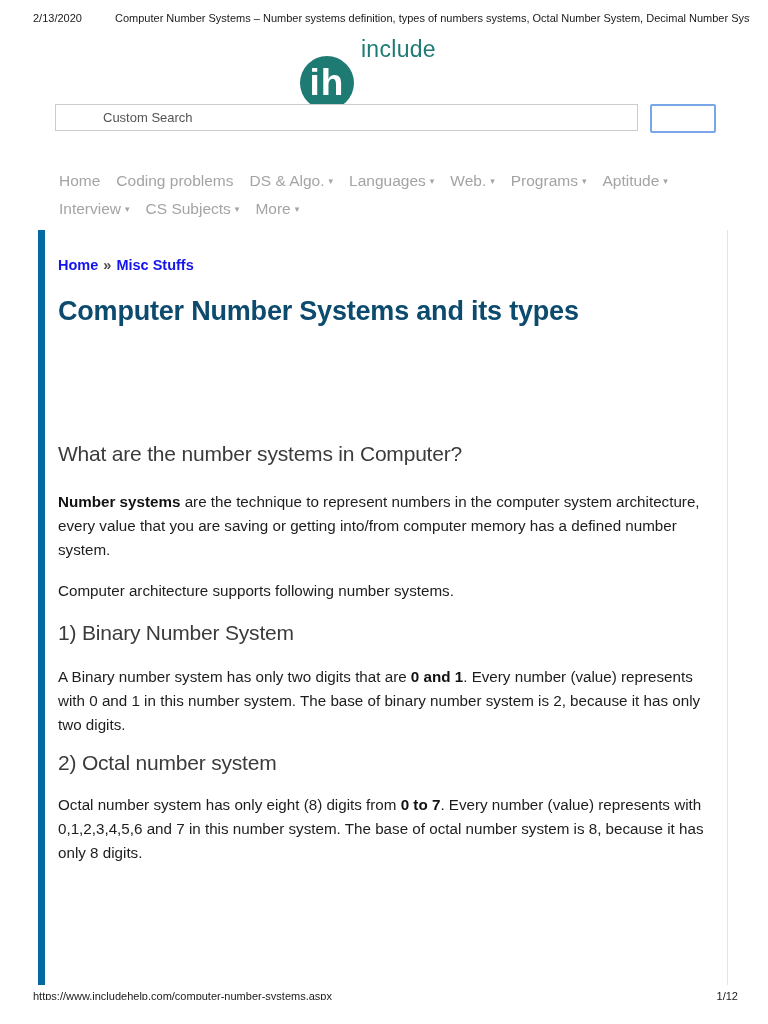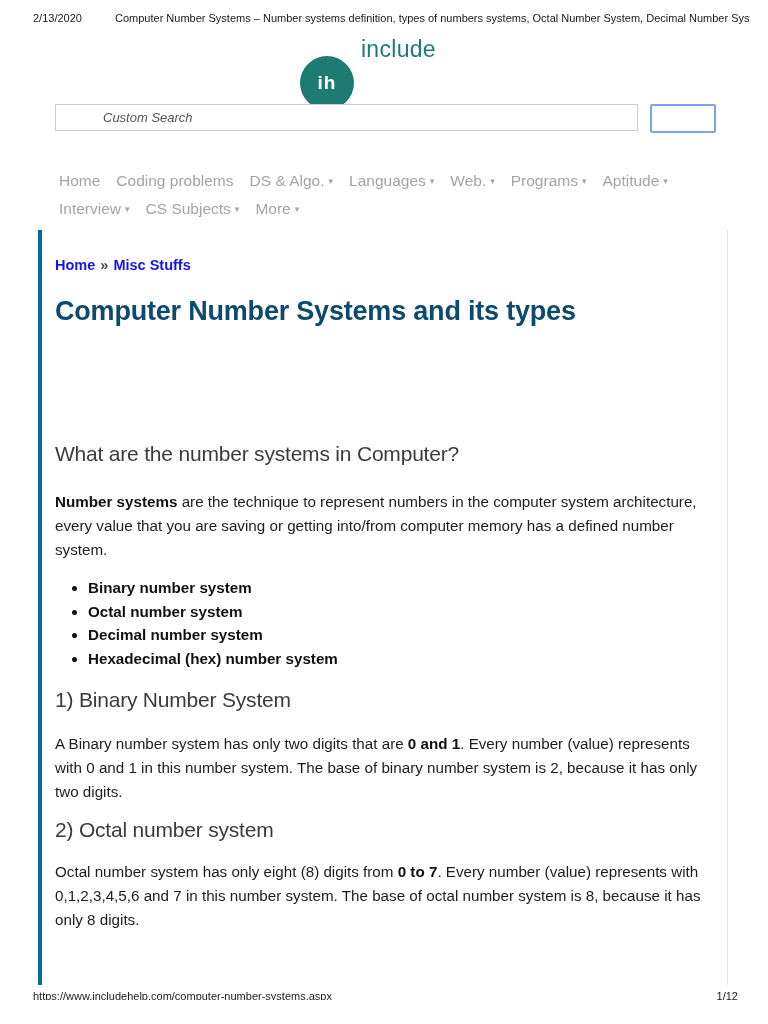--- a/index.html
+++ b/index.html
@@ -11,40 +11,40 @@
   .ph-date{position:absolute;left:33px;top:12px;font-size:11px;color:#1a1a1a;}
   .ph-title{position:absolute;left:115px;top:12px;right:18px;font-size:11px;color:#1a1a1a;
     white-space:nowrap;overflow:hidden;}
   .pf-url{position:absolute;left:33px;top:990px;font-size:11px;color:#1a1a1a;text-align:right;}
   .pf-page{position:absolute;right:30px;top:990px;font-size:11px;color:#1a1a1a;}
   
   .logo{position:absolute;top:38px;left:0;width:100%;display:flex;justify-content:center;
     align-items:center;gap:7px;text-decoration:none;}
   .logo-circle{width:54px;height:54px;border-radius:50%;background:#1E7B74;display:flex;
     align-items:center;justify-content:center;color:#ffffff;font-weight:bold;
-    font-size:19px;letter-spacing:1px;}
+    font-size:37px;letter-spacing:1px;}
   .logo-text{display:flex;flex-direction:column;color:#1E7B74;font-size:23px;line-height:23px;
     letter-spacing:0.3px;gap:43px;}
   
   .search-row{position:absolute;top:104px;left:55px;right:52px;display:flex;gap:12px;
     align-items:flex-start;}
   .search-input{flex:1;height:27px;border:1px solid #cccccc;box-sizing:border-box;
     padding:0 8px 0 47px;font-size:13px;color:#444444;outline:none;
-    font-family:"Liberation Sans","DejaVu Sans",sans-serif;font-style:italic;}
+    font-family:"Liberation Sans","DejaVu Sans",sans-serif;}
   .search-input::placeholder{color:#555555;opacity:1;}
   .search-btn{width:66px;height:29px;background:#ffffff;border:2px solid #7AA6E9;
     border-radius:2px;box-sizing:border-box;cursor:pointer;}
   
   .main-nav{position:absolute;top:167px;left:59px;width:640px;display:flex;flex-wrap:wrap;
     column-gap:16px;font-size:15.5px;line-height:28px;color:#a4a4a4;}
   .nav-item{color:#a4a4a4;text-decoration:none;white-space:nowrap;}
   .nav-arrow{font-size:9px;margin-left:4px;vertical-align:2px;color:#a4a4a4;}
   
   .content{position:absolute;top:230px;left:38px;width:690px;height:755px;box-sizing:border-box;
-    border-left:4px solid #0369a1;border-right:1px solid #e4e4e4;padding:27px 14px 0 13px;}
+    border-left:7px solid #0369a1;border-right:1px solid #e4e4e4;padding:27px 14px 0 13px;}
   .breadcrumb{font-size:14.5px;font-weight:bold;}
   .breadcrumb a{color:#1414EE;text-decoration:none;}
   .crumb-sep{color:#4d4d4d;margin:0 5px;}
   h1.article-title{margin:23px 0 0 0;font-size:27px;font-weight:700;color:#0c4a6e;
     letter-spacing:-0.2px;}
   h2.sec{font-size:21px;font-weight:400;color:#3b3b3b;margin:0;letter-spacing:-0.2px;}
   h2.first{margin-top:115px;}
   h2.binary{margin-top:18px;}
   h2.octal{margin-top:14px;}
   p.body{font-size:15.2px;line-height:24px;margin:0;color:#1d1d1d;}
@@ -96,27 +96,22 @@
     <div class="breadcrumb">
       <a>Home</a><span class="crumb-sep">»</span><a>Misc Stuffs</a>
     </div>
 
     <h1 class="article-title">Computer Number Systems and its types</h1>
 
     <h2 class="sec first">What are the number systems in Computer?</h2>
 
     <p class="body intro"><b>Number systems</b><span> are the technique to represent numbers in the computer system architecture, every value that you are saving or getting into/from computer memory has a defined number system.</span></p>
 
+    <p class="body supports">Computer architecture supports following number systems.</p>
 
-    <ul class="sys-list">
-        <li>Binary number system</li>
-        <li>Octal number system</li>
-        <li>Decimal number system</li>
-        <li>Hexadecimal (hex) number system</li>
-      </ul>
 
     <h2 class="sec binary">1) Binary Number System</h2>
 
     <p class="body binary-p"><span>A Binary number system has only two digits that are </span><b>0 and 1</b><span>. Every number (value) represents with 0 and 1 in this number system. The base of binary number system is 2, because it has only two digits.</span></p>
 
     <h2 class="sec octal">2) Octal number system</h2>
 
     <p class="body octal-p"><span>Octal number system has only eight (8) digits from </span><b>0 to 7</b><span>. Every number (value) represents with 0,1,2,3,4,5,6 and 7 in this number system. The base of octal number system is 8, because it has only 8 digits.</span></p>
 
   </div>

